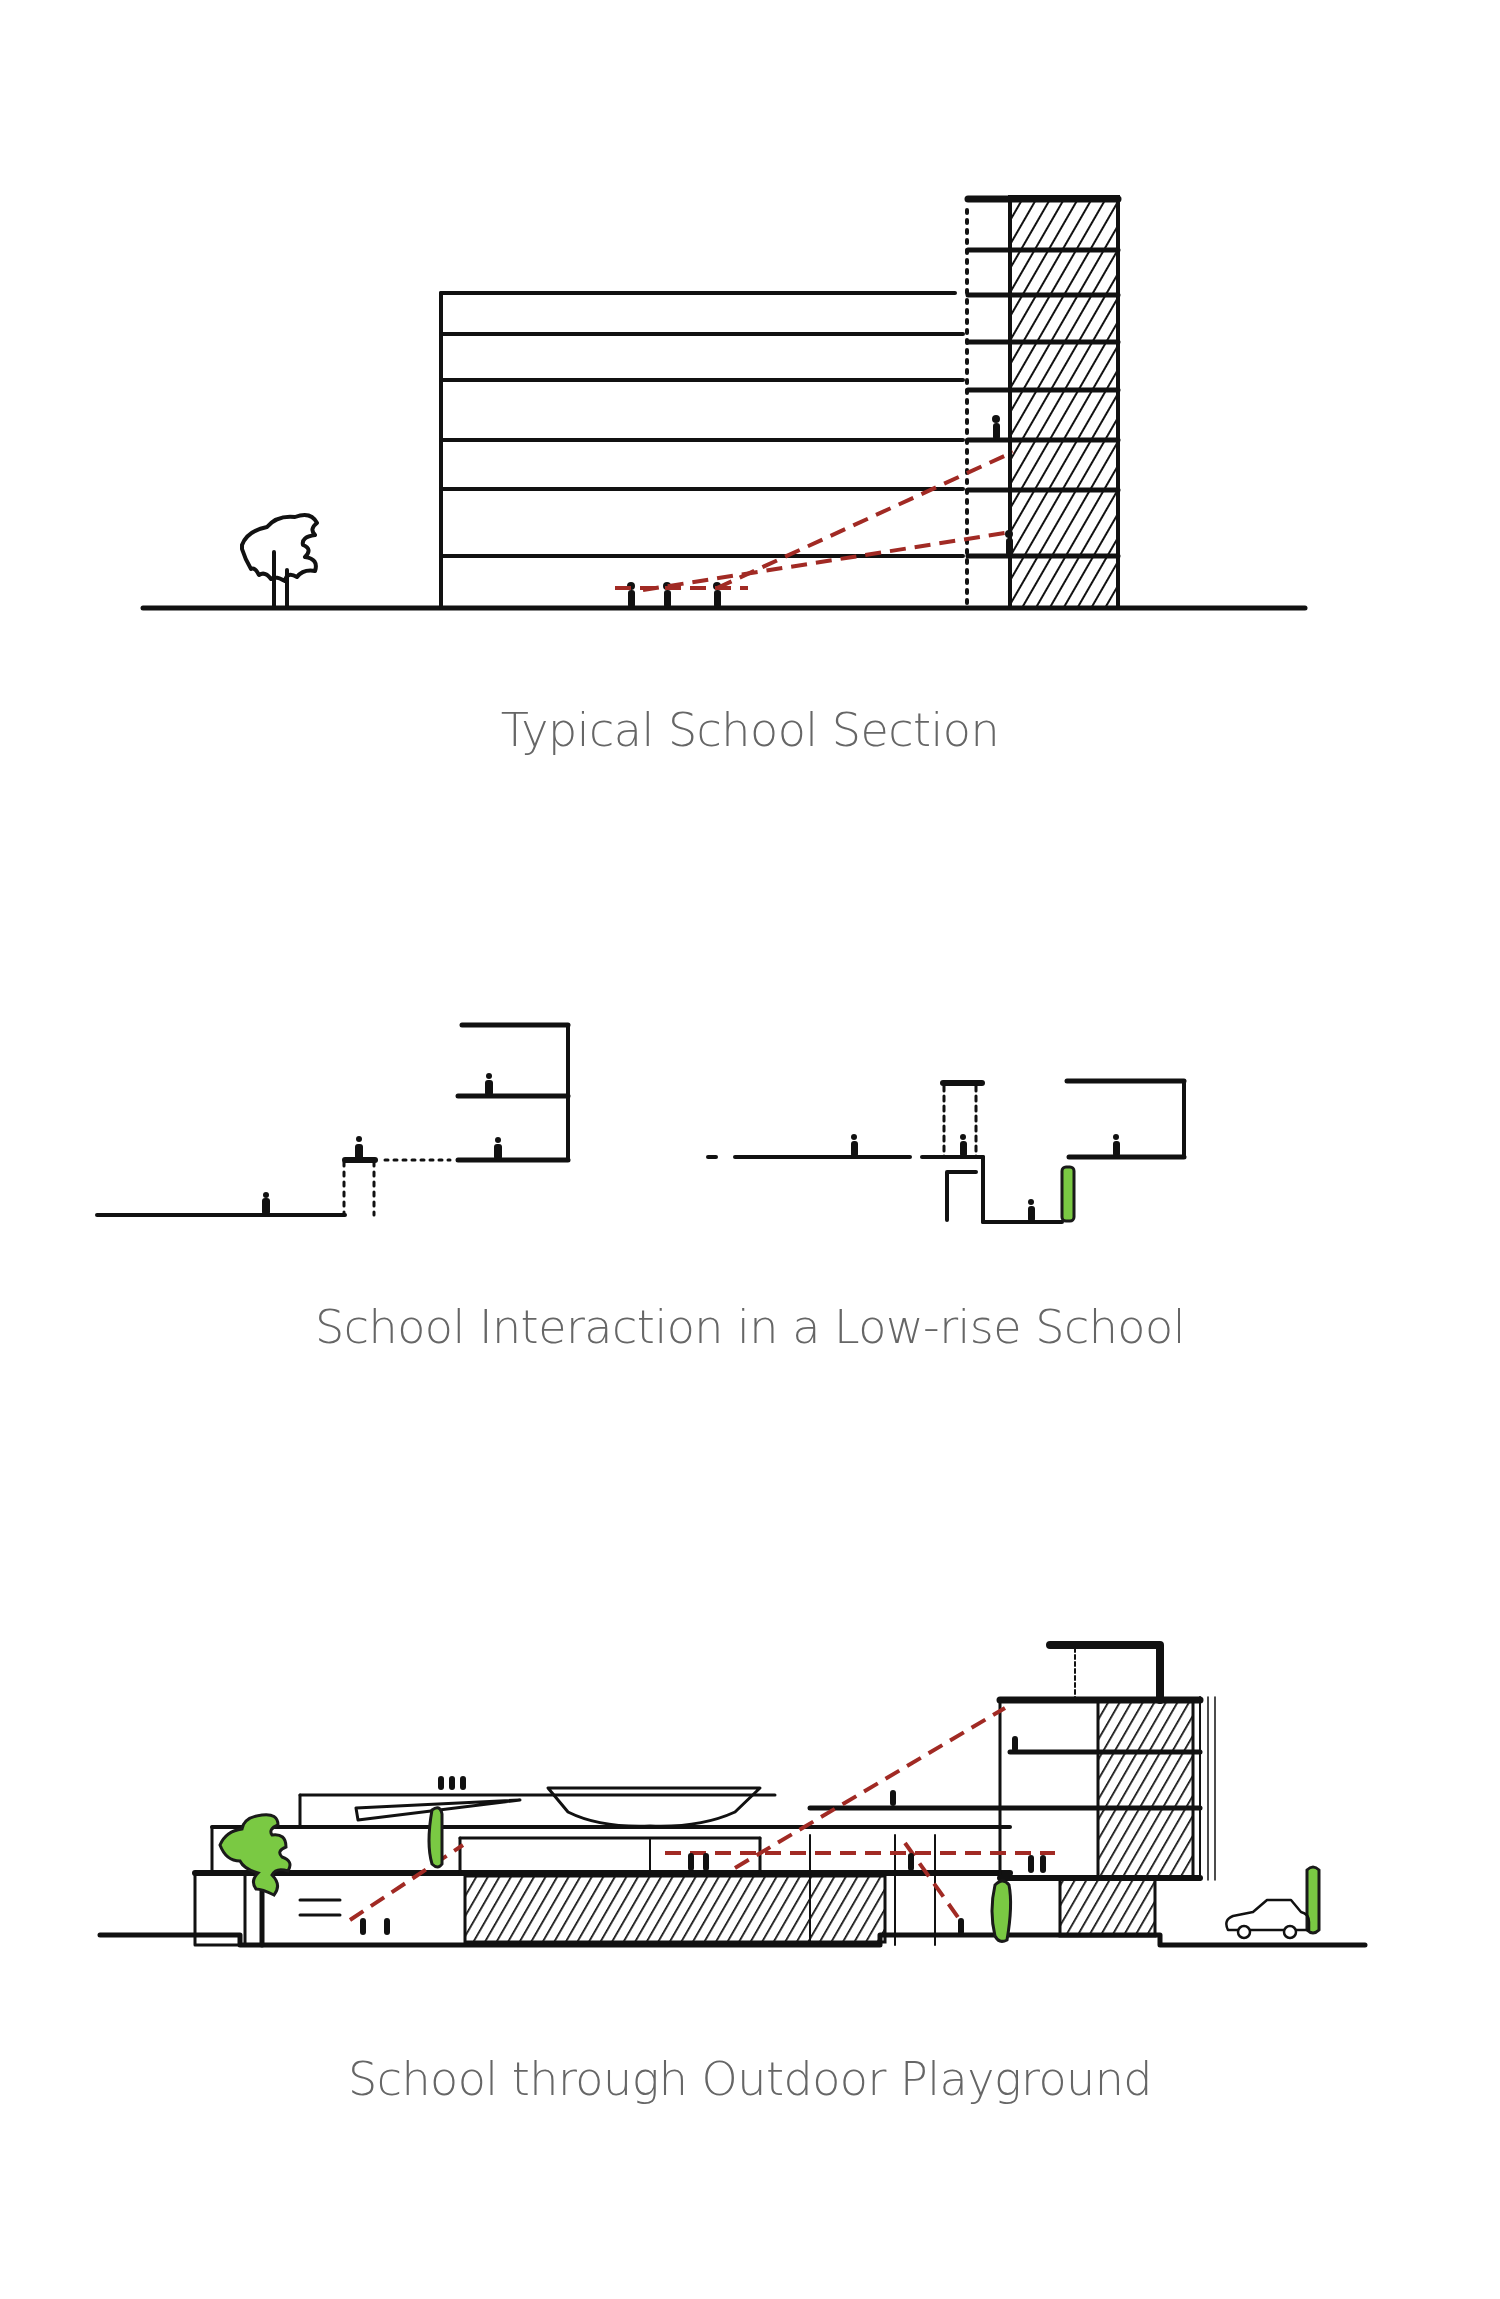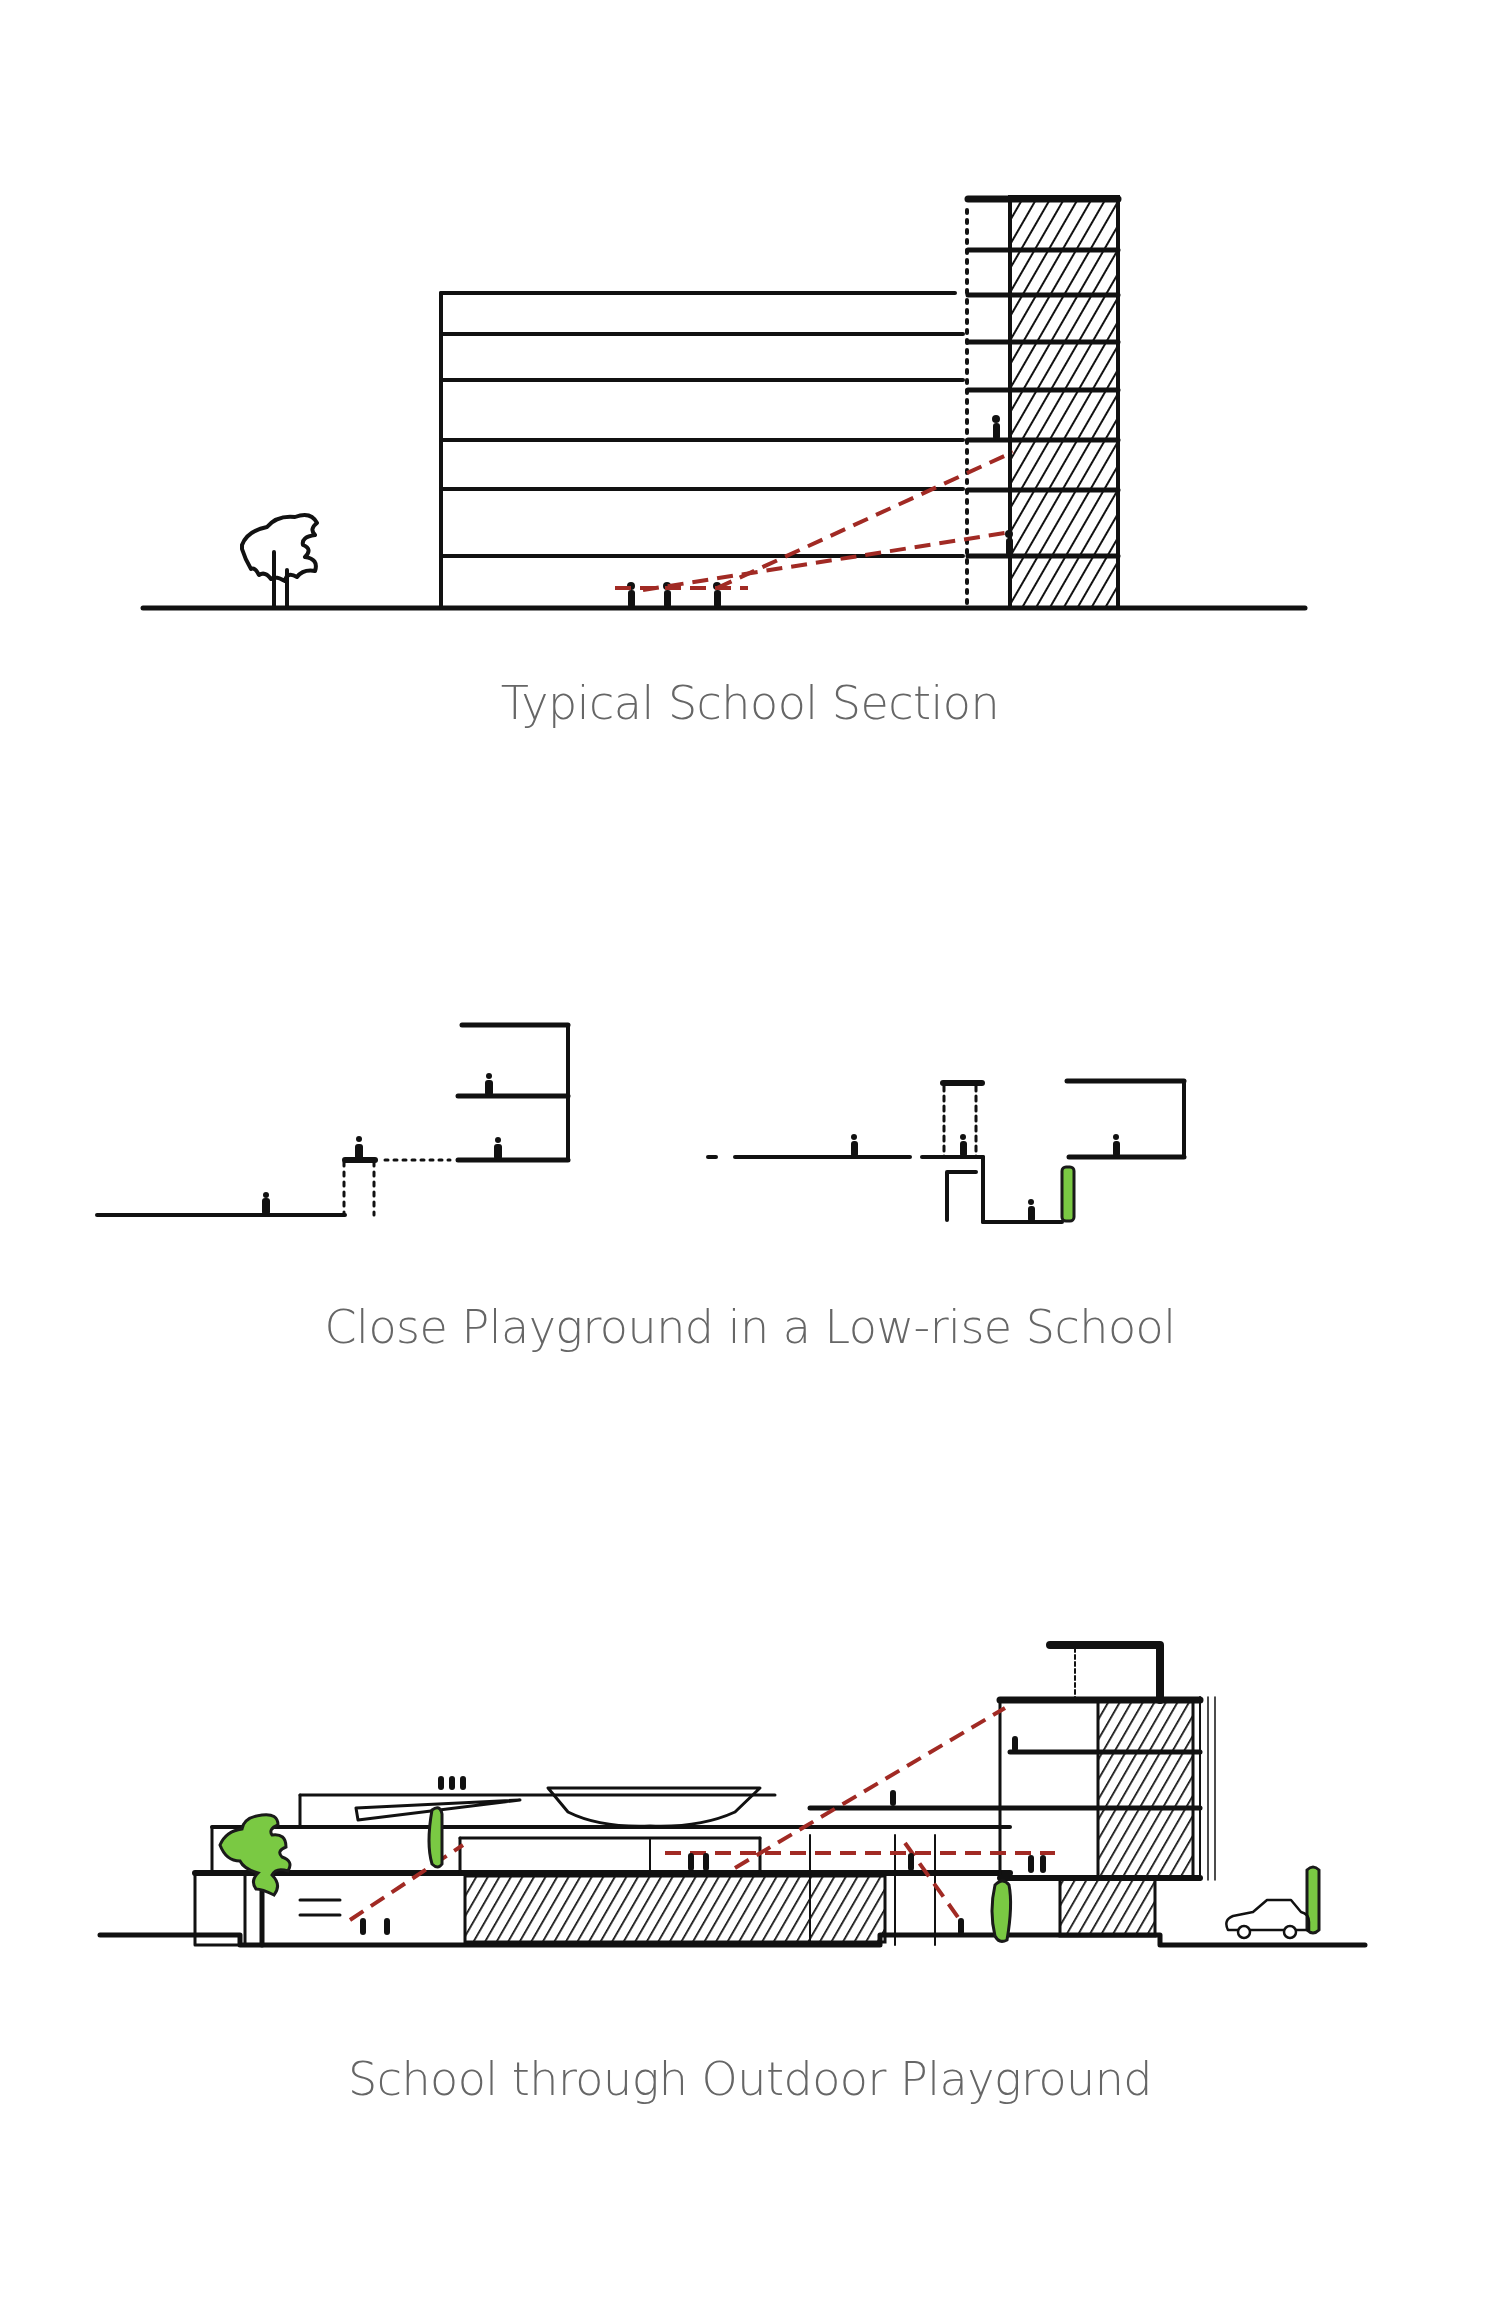--- a/index.html
+++ b/index.html
@@ -71,21 +71,21 @@
       <line class="sight" x1="643" y1="590" x2="1005" y2="533"></line>
       <line class="sight" x1="717" y1="588" x2="1013" y2="452"></line>
     </g>
 
     <g>
       <path class="ink" stroke-width="4" d="M274 608 V552 M287 608 V570
         M242 545 q5-14 25-18 q10-12 28-10 q16 -6 22 6 q-8 6 -2 12 q-14 2 -12 10 q10 4 2 12 q14 2 10 14 q-12 -2 -18 6 q-10 -6 -12 4 q-10 -6 -14 -2 q-6-8-12-4 q-4-8-8-6 q-6-10-9-20 z" fill="#fff"></path>
     </g>
   </svg>
 </div>
-<div class="caption" style="top:676px;">Typical School Section</div>
+<div class="caption" style="top:703px;">Typical School Section</div>
 
 <div class="panel" style="top:960px; height:290px;">
   <svg width="1500" height="290" viewBox="0 960 1500 290">
 
     <g>
       <line class="ink" x1="97" y1="1215" x2="345" y2="1215" stroke-width="4"></line>
       <line class="ink" x1="345" y1="1160" x2="375" y2="1160" stroke-width="6"></line>
       <line class="ink" x1="344" y1="1162" x2="344" y2="1215" stroke-width="3" stroke-dasharray="4 6"></line>
       <line class="ink" x1="374" y1="1162" x2="374" y2="1215" stroke-width="3" stroke-dasharray="4 6"></line>
       <line class="ink" x1="385" y1="1160" x2="450" y2="1160" stroke-width="3" stroke-dasharray="3 6"></line>
@@ -125,21 +125,21 @@
         <circle class="fig" cx="854" cy="1137" r="3"></circle>
       <rect class="fig" x="960" y="1141" width="7" height="16" rx="3"></rect>
         <circle class="fig" cx="963" cy="1137" r="3"></circle>
       <rect class="fig" x="1028" y="1206" width="7" height="16" rx="3"></rect>
         <circle class="fig" cx="1031" cy="1202" r="3"></circle>
       <rect class="fig" x="1113" y="1141" width="7" height="16" rx="3"></rect>
         <circle class="fig" cx="1116" cy="1137" r="3"></circle>
     </g>
   </svg>
 </div>
-<div class="caption" style="top:1300px;">Close Playground in a Low-rise School</div>
+<div class="caption" style="top:1300px;">School Interaction in a Low-rise School</div>
 
 <div class="panel" style="top:1580px; height:420px;">
   <svg width="1500" height="420" viewBox="0 1580 1500 420">
     <defs>
       <pattern id="hatch3" patternUnits="userSpaceOnUse" width="10" height="10" patternTransform="rotate(30)">
         <line x1="0" y1="0" x2="0" y2="10" stroke="#111" stroke-width="3.5"></line>
       </pattern>
     </defs>
 
     <path class="ink" stroke-width="5" d="M100 1935 H240 V1945 H880 V1935 H1160 V1945 H1365"></path>

